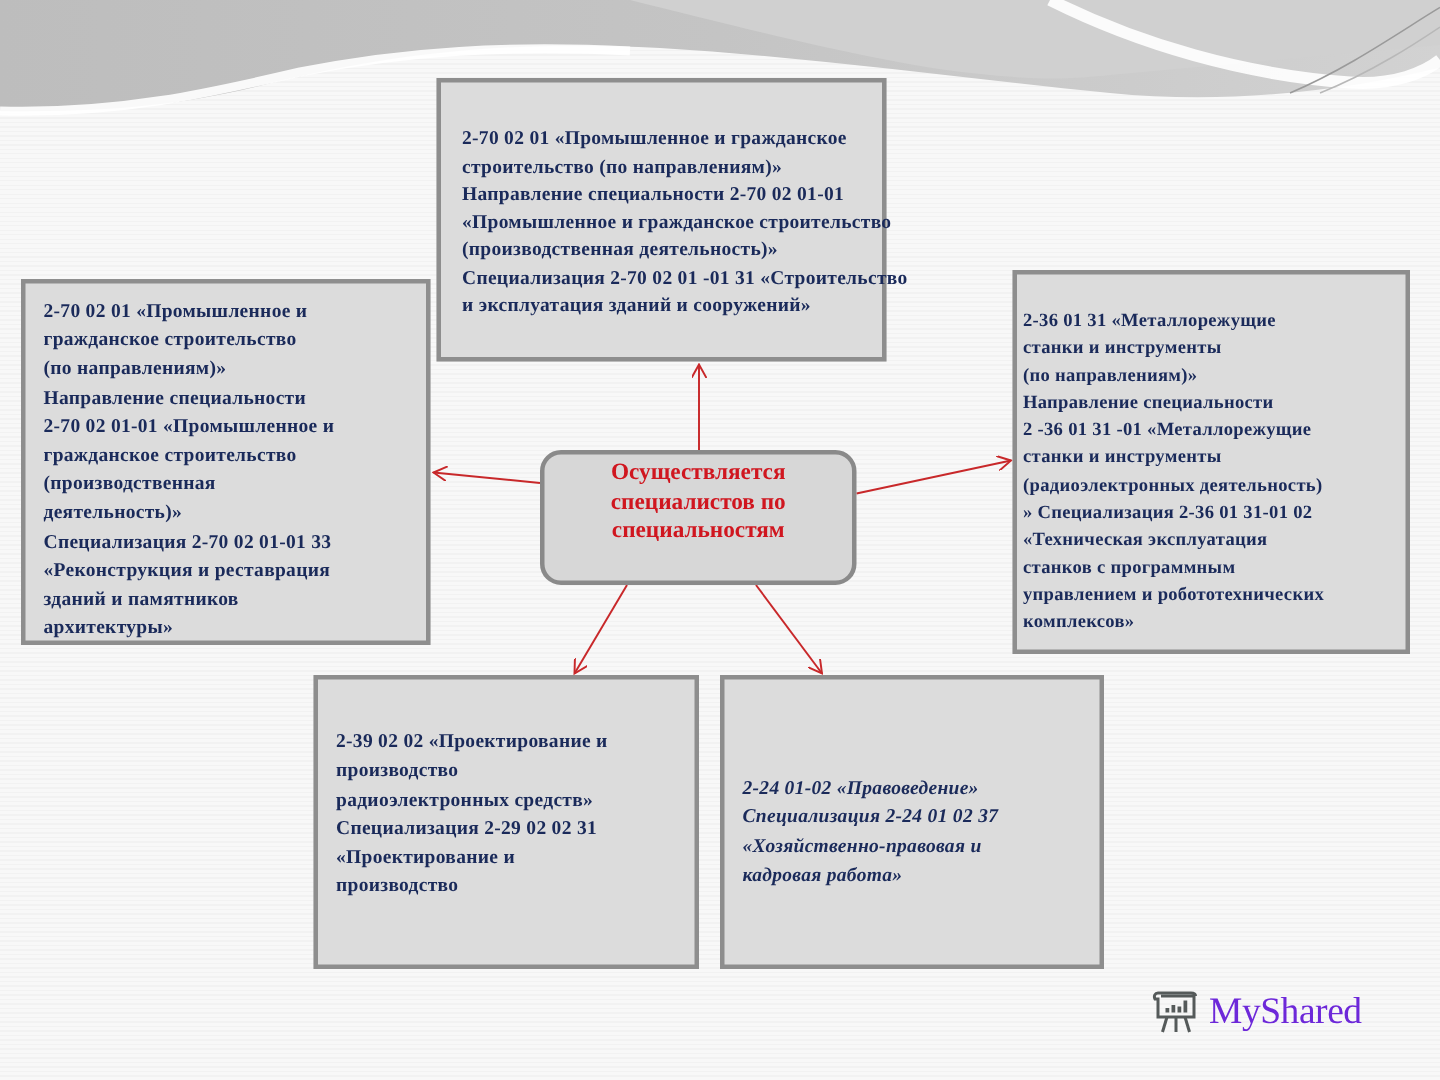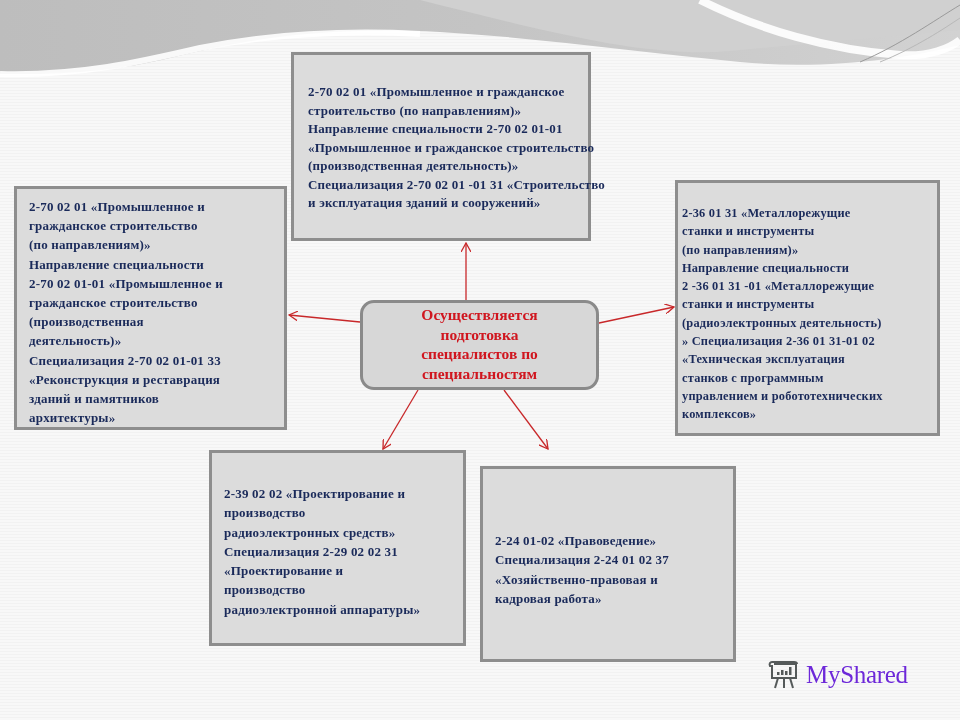--- a/index.html
+++ b/index.html
@@ -22,23 +22,23 @@
     font-weight: bold;
     font-size: 13px;
     line-height: 18.5px;
     letter-spacing: 0.2px;
   }
   .box .line { display: block; white-space: nowrap; }
   #box-top { left: 291px; top: 52px; width: 300px; height: 189px; padding: 28px 0 0 14px; }
   #box-left { left: 14px; top: 186px; width: 273px; height: 244px; padding: 8px 0 0 12px; line-height: 19.2px; }
   #box-right { left: 675px; top: 180px; width: 265px; height: 256px; padding: 21px 0 0 4px; font-size: 12.4px; line-height: 18.3px; }
   #box-bl { left: 209px; top: 450px; width: 257px; height: 196px; padding: 31px 0 0 12px; line-height: 19.3px; }
-  #box-br { left: 480px; top: 466px; width: 256px; height: 196px; padding: 62px 0 0 12px; line-height: 19.3px; }
+  #box-br { left: 480px; top: 450px; width: 256px; height: 196px; padding: 62px 0 0 12px; line-height: 19.3px; font-style: italic; }
   #center {
-    position: absolute; left: 360px; top: 300px; width: 239px; height: 90px;
+    position: absolute; left: 360px; top: 300px; width: 211px; height: 90px;
     background: #d7d7d7; border: 3px solid #8a8a8a; border-radius: 14px;
     box-sizing: border-box;
     color: #d0161f; font-weight: bold; font-size: 15.5px; line-height: 19.5px;
     text-align: center; padding-top: 2px;
   }
   #center .line { display: block; white-space: nowrap; }
   svg.arrows { position: absolute; left: 0; top: 0; width: 960px; height: 720px; pointer-events: none; }
   #logo { position: absolute; left: 768px; top: 657px; height: 36px; display: flex; align-items: center; gap: 6px; }
   #logo-text { font-family: Liberation Serif, serif; font-size: 25px; color: #6d28d9; letter-spacing: -0.3px; }
 </style>
@@ -116,33 +116,31 @@
   <span class="line">комплексов»</span>
 </div>
 
 <div class="box" id="box-bl">
   <span class="line">2-39 02 02 «Проектирование и</span>
   <span class="line">производство</span>
   <span class="line">радиоэлектронных средств»</span>
   <span class="line">Специализация 2-29 02 02 31</span>
   <span class="line">«Проектирование и</span>
   <span class="line">производство</span>
-  <span class="line">радиоэлектронной аппаратуры»</span>
 </div>
 
 <div class="box" id="box-br">
   <span class="line">2-24 01-02 «Правоведение»</span>
   <span class="line">Специализация 2-24 01 02 37</span>
   <span class="line">«Хозяйственно-правовая и</span>
   <span class="line">кадровая работа»</span>
 </div>
 
 <div id="center">
   <span class="line">Осуществляется</span>
-  <span class="line">подготовка</span>
   <span class="line">специалистов по</span>
   <span class="line">специальностям</span>
 </div>
 
 <div id="logo">
   <svg width="32" height="34" viewBox="0 0 32 34">
     <path d="M4,4 C2,4 1,6 2,8 L4,8 L4,20 L28,20 L28,6 L6,6" fill="none" stroke="#555a5a" stroke-width="2"></path>
     <path d="M4,4 L26,4 C28,4 29,5 29,6" fill="none" stroke="#555a5a" stroke-width="2"></path>
     <rect x="9" y="14" width="2.5" height="3" fill="#555a5a"></rect>
     <rect x="13" y="12" width="2.5" height="5" fill="#555a5a"></rect>

